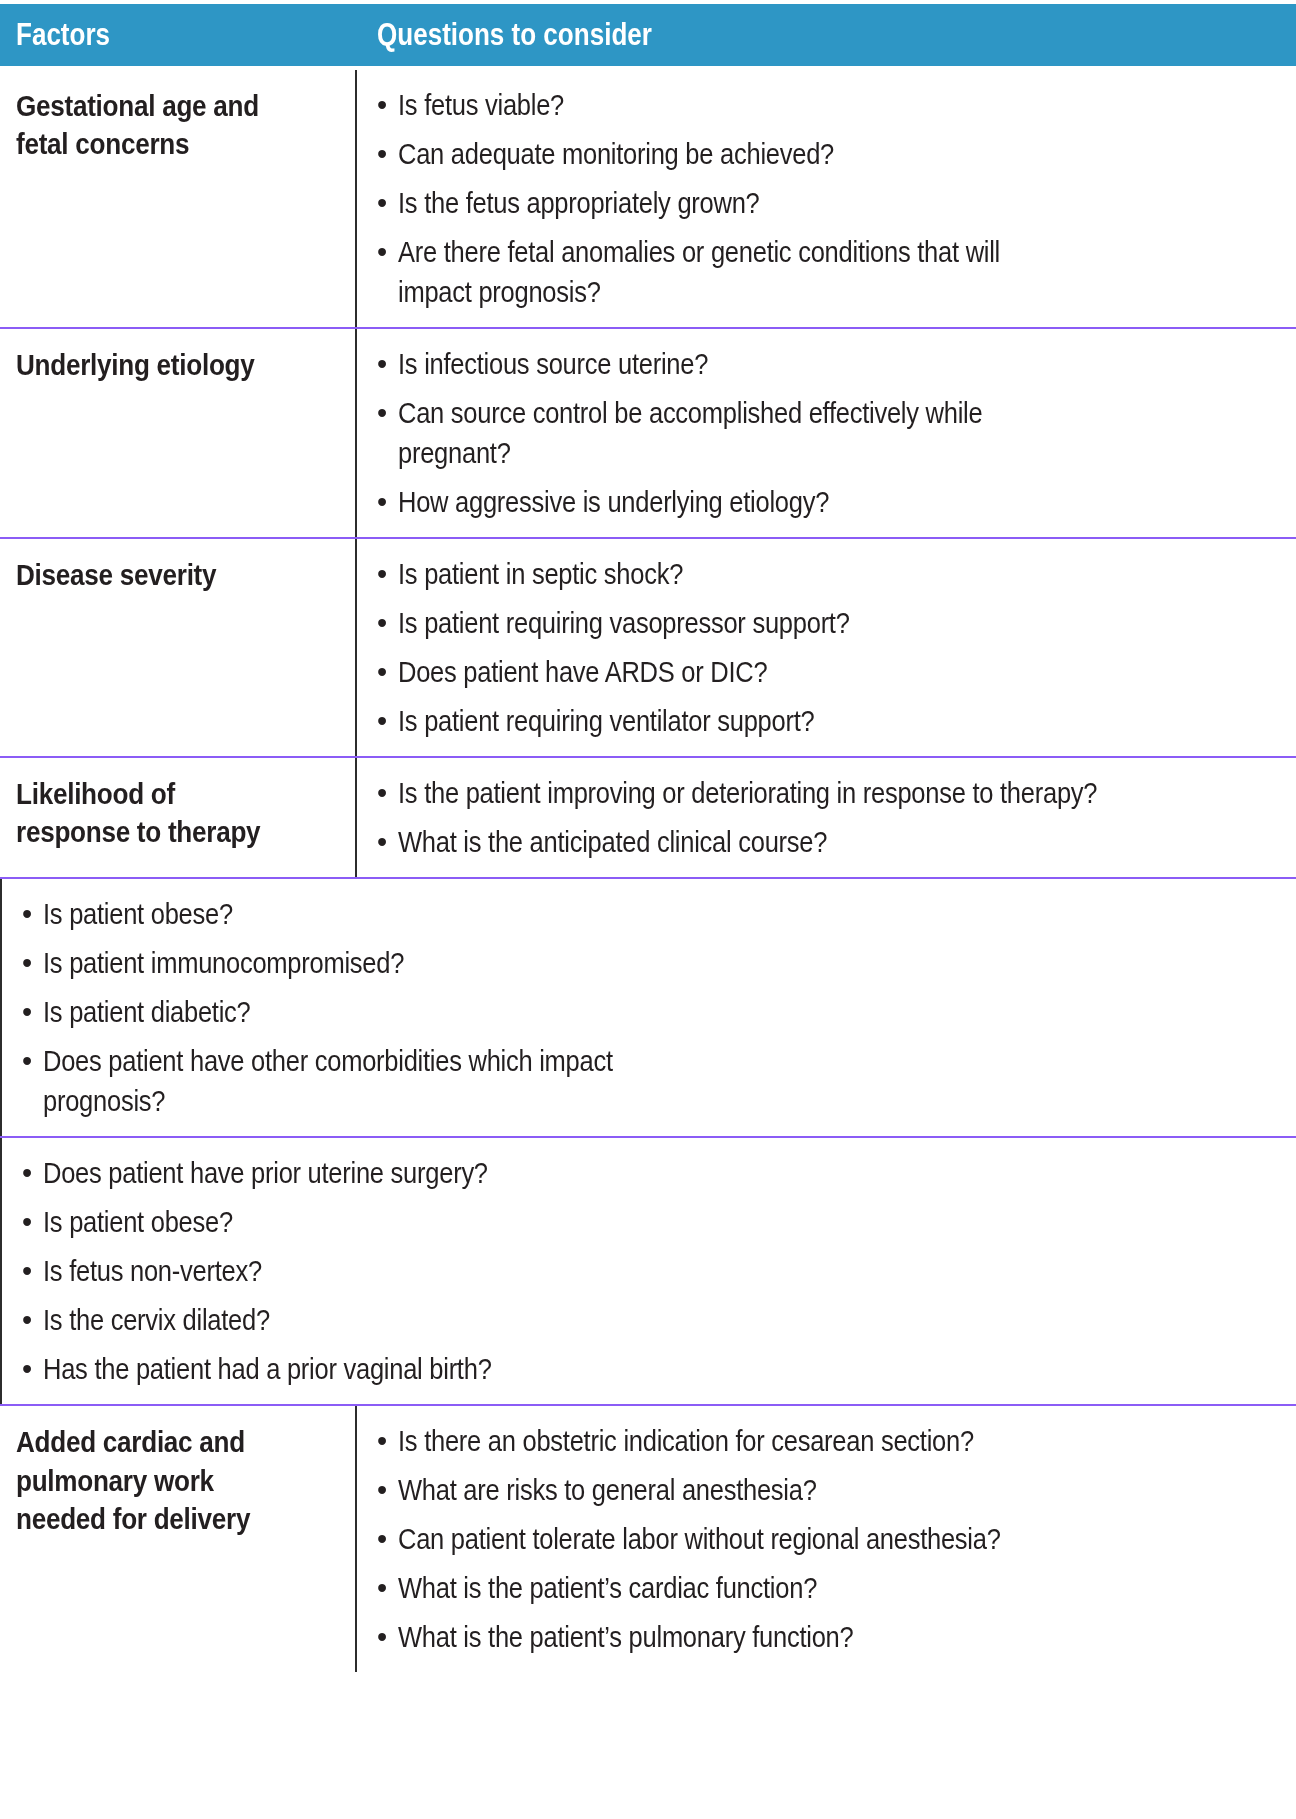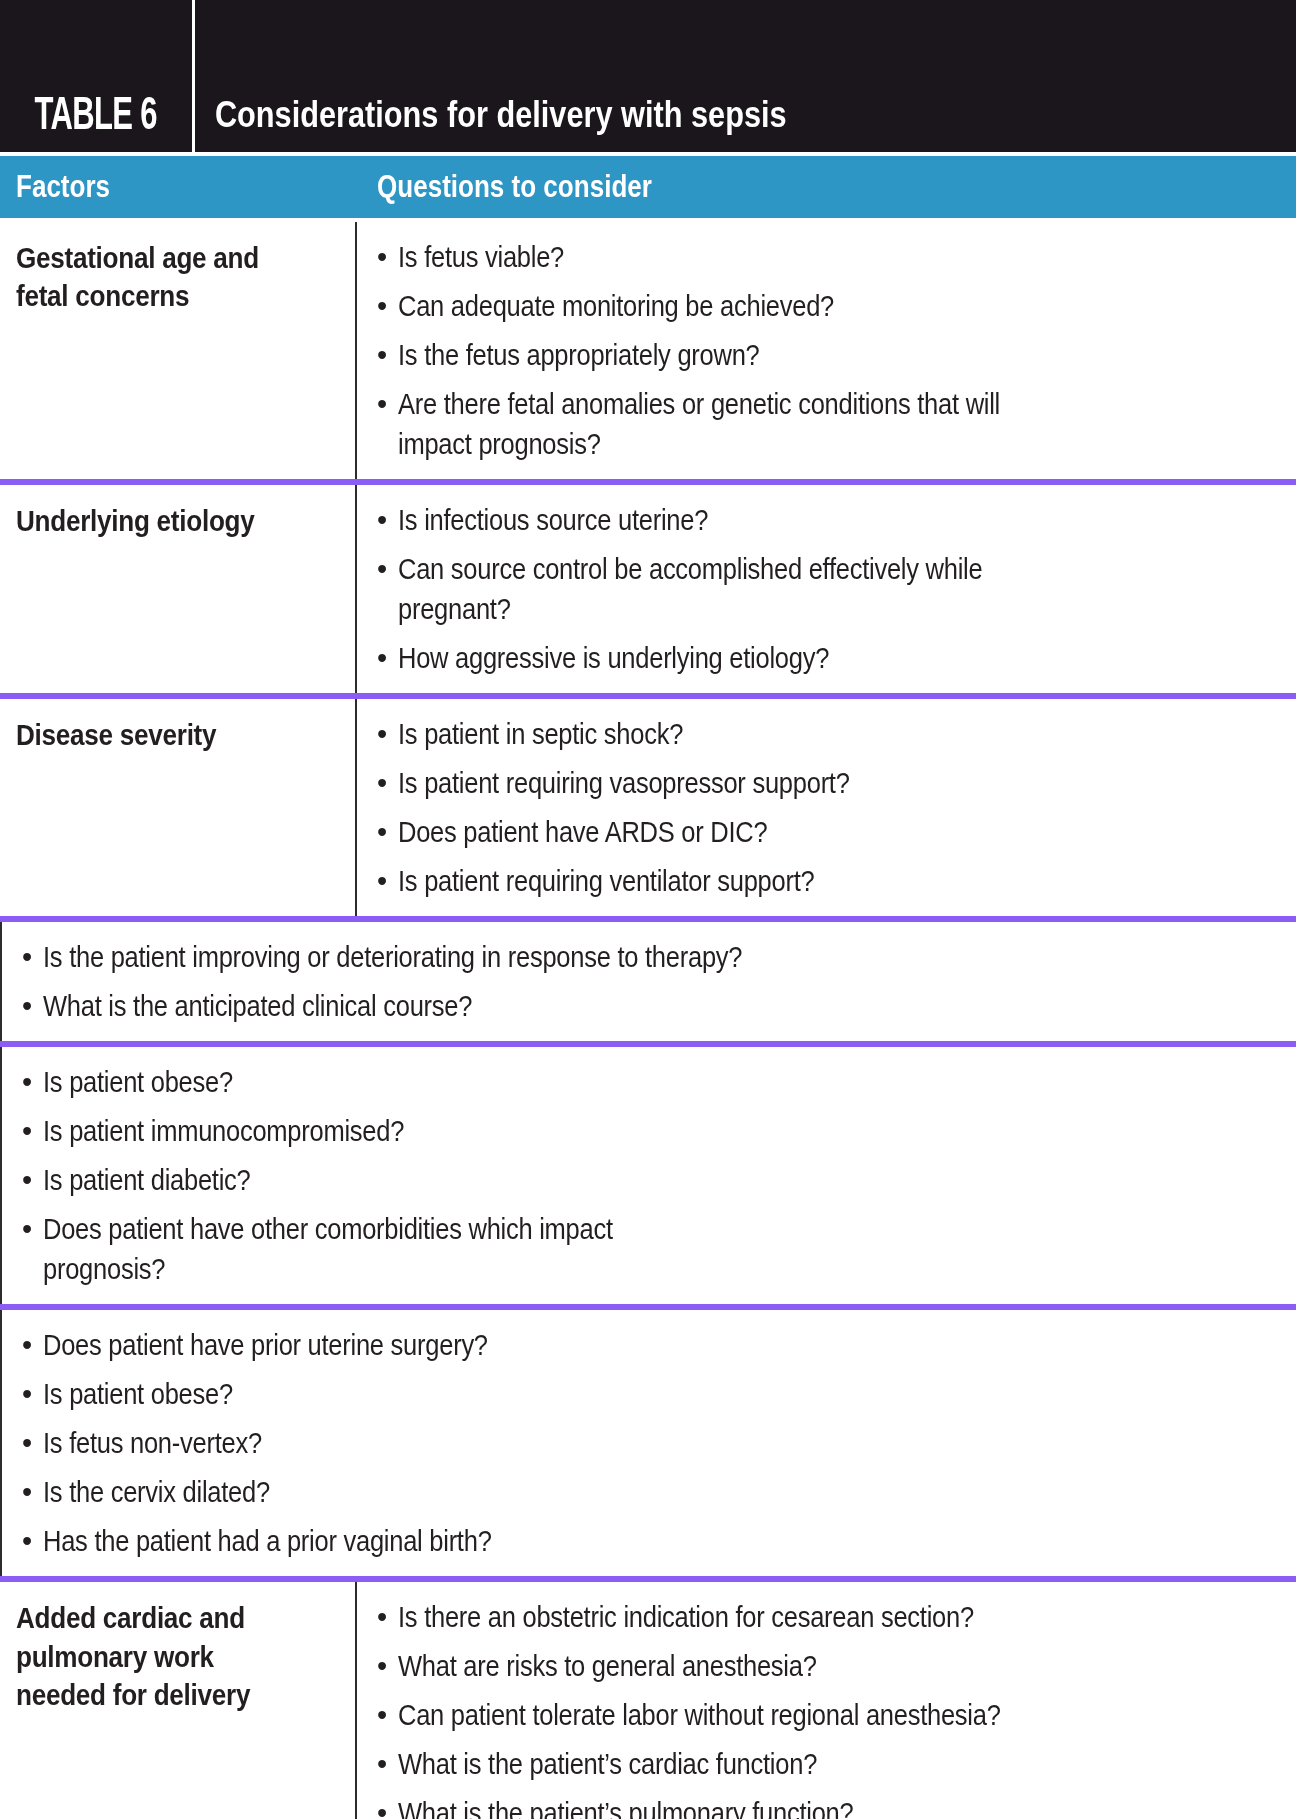--- a/index.html
+++ b/index.html
@@ -68,21 +68,21 @@
     font-size: 31px;
     width: max-content;
     transform: scaleX(0.84);
     transform-origin: left center;
     white-space: nowrap;
   }
 
   
   .tbody { margin-top: 4px; }
   .trow { display: flex; }
-  .trow + .trow { border-top: 6px solid #8b5cf6; }
+  .trow + .trow { border-top: 2px solid #8b5cf6; }
   .fcell {
     flex: 0 0 355px;
     padding: 17px 0 15px 16px;
   }
   .factor-text {
     font-weight: bold;
     font-size: 29px;
     line-height: 1.32;
     letter-spacing: -0.3px;
     white-space: pre-line;
@@ -112,27 +112,20 @@
     width: max-content;
     transform: scaleX(0.88);
     transform-origin: left top;
   }
 </style>
 </head>
 <body>
 
 <div class="page">
 
-  <div class="black-bar">
-    <div class="label-box">
-      <div class="table-label">TABLE 6</div>
-    </div>
-    <div class="hdr-divider"></div>
-    <div class="table-title">Considerations for delivery with sepsis</div>
-  </div>
 
   <div class="blue-bar">
     <div class="bh-left">
       <div class="col-hdr">Factors</div>
     </div>
     <div class="bh-right">
       <div class="col-hdr">Questions to consider</div>
     </div>
   </div>
 
@@ -209,20 +202,24 @@
             </li>
           <li class="qitem">
               <span class="bullet">•</span>
               <span class="qtext">Is patient requiring ventilator support?</span>
             </li>
         </ul>
       </div>
     </div>
 
     <div class="trow">
+      <div class="fcell">
+        <div class="factor-text">Likelihood of
+response to therapy</div>
+      </div>
       <div class="qcell">
         <ul class="qlist">
           <li class="qitem">
               <span class="bullet">•</span>
               <span class="qtext">Is the patient improving or deteriorating in response to therapy?</span>
             </li>
           <li class="qitem">
               <span class="bullet">•</span>
               <span class="qtext">What is the anticipated clinical course?</span>
             </li>

